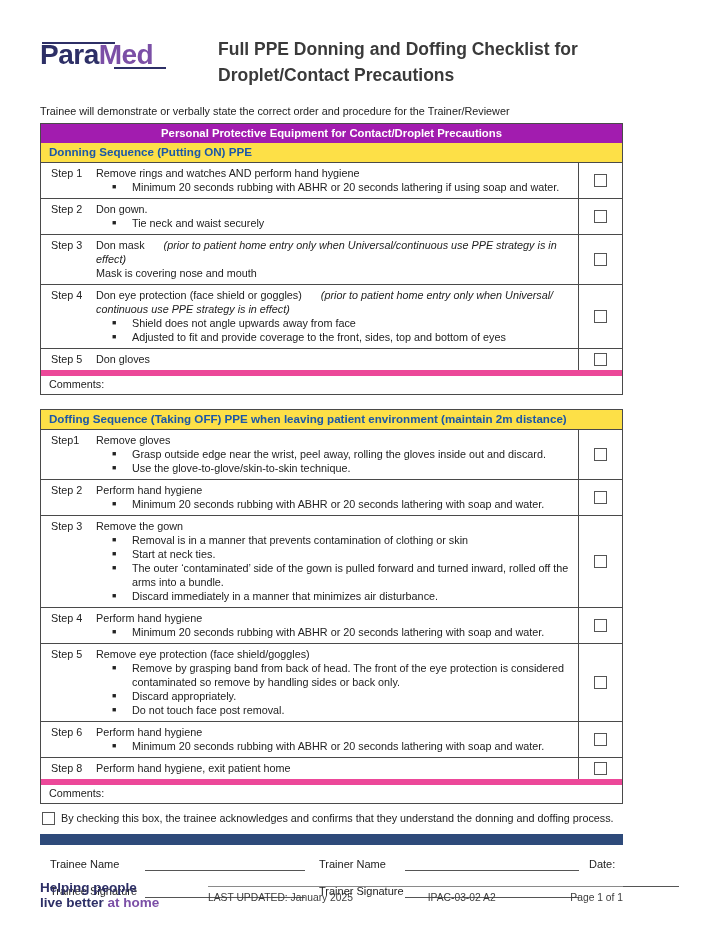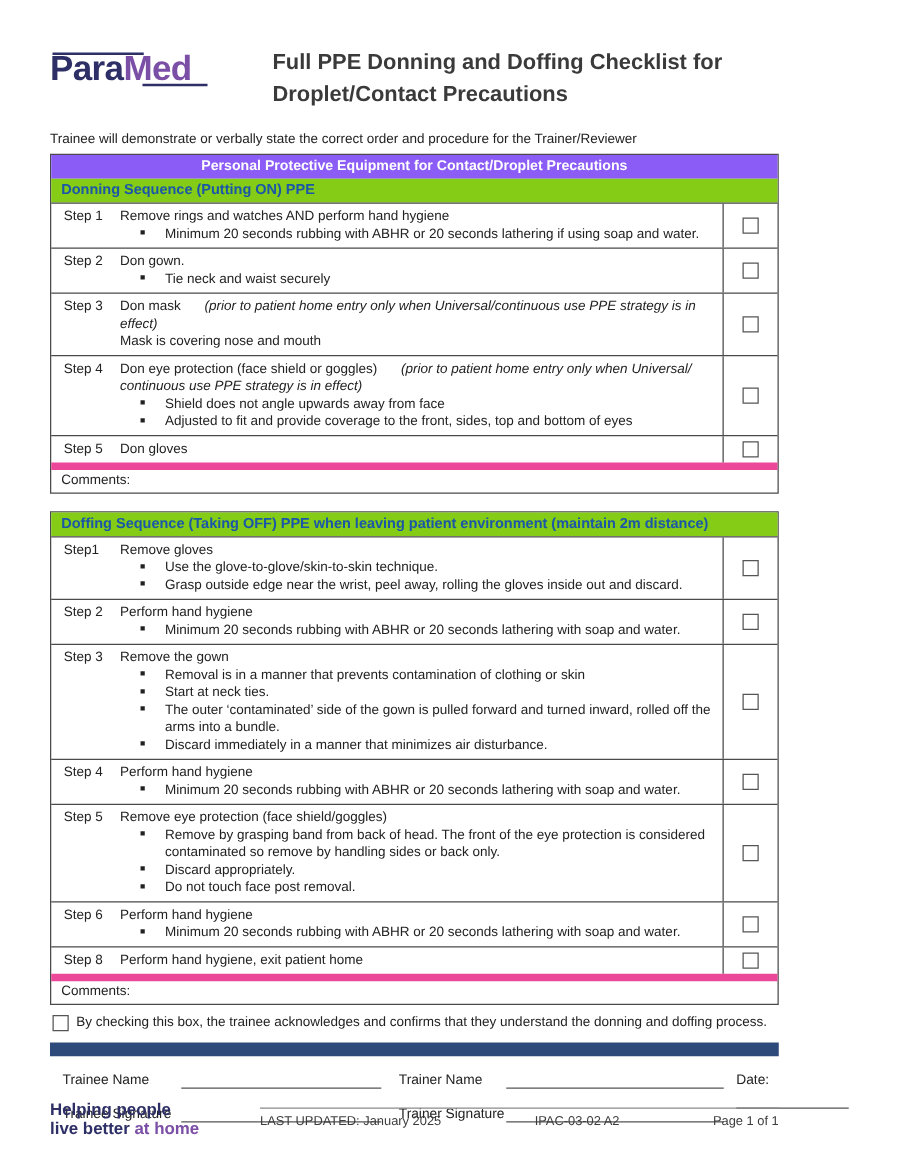--- a/index.html
+++ b/index.html
@@ -17,22 +17,22 @@
   .logo .ln-top { position:absolute; top:0; left:2px; width:56%; height:2px; background:#2d2f66; }
   .logo .ln-bot { position:absolute; bottom:0; left:57%; width:40%; height:2px; background:#2d2f66; }
   .logo .p1 { color:#2d2f66; }
   .logo .p2 { color:#7b4fa6; }
   .title { font-size:17.5px; line-height:26px; font-weight:bold; color:#3a3a3a; margin:0 0 0 48px; max-width:440px; }
 
   .intro { margin:0 0 5px 0; font-size:10.8px; color:#222; }
 
   
   .tbl { border:1px solid #4a4a4a; }
-  .tbl-title { background:#8b5cf6; color:#ffffff; font-weight:bold; font-size:11.3px; text-align:center; padding:2px 15px 3px; }
-  .sec-hdr { background:#84cc16; color:#1b57a8; font-weight:bold; font-size:11.6px; padding:2px 8px 3px; }
+  .tbl-title { background:#a21caf; color:#ffffff; font-weight:bold; font-size:11.3px; text-align:center; padding:2px 15px 3px; }
+  .sec-hdr { background:#fde047; color:#1b57a8; font-weight:bold; font-size:11.6px; padding:2px 8px 3px; }
   .step-row { display:flex; border-top:1px solid #4a4a4a; }
   .step-lab { flex:none; width:55px; padding:3px 0 3px 10px; box-sizing:border-box; }
   .step-desc { flex:1; padding:3px 6px 4px 0; }
   .step-plain { }
   .bullet { display:flex; padding-left:16px; }
   .bullet .mk { flex:none; width:20px; font-size:7px; line-height:14px; }
   .bullet .bt { flex:1; }
   .it { font-style:italic;padding-left:16px; }
   .cb-cell { flex:none; width:43px; border-left:1px solid #4a4a4a; display:flex; align-items:center; justify-content:center; }
   .cb { width:11px; height:11px; border:1.3px solid #555; background:#fff; display:inline-block; }
@@ -153,25 +153,25 @@
 
   <div class="tbl doffing">
     <div class="sec-hdr">Doffing Sequence (Taking OFF) PPE when leaving patient environment (maintain 2m distance)</div>
     <div id="doffing-steps">
         <div class="step-row">
           <div class="step-lab">Step1</div>
           <div class="step-desc">
             <div class="step-title"><span>Remove gloves</span></div>
             <div class="bullet">
               <span class="mk">■</span>
+              <span class="bt">Grasp outside edge near the wrist, peel away, rolling the gloves inside out and discard.</span>
+            </div>
+            <div class="bullet">
+              <span class="mk">■</span>
               <span class="bt">Use the glove-to-glove/skin-to-skin technique.</span>
-            </div>
-            <div class="bullet">
-              <span class="mk">■</span>
-              <span class="bt">Grasp outside edge near the wrist, peel away, rolling the gloves inside out and discard.</span>
             </div>
           </div>
           <div class="cb-cell">
             <span class="cb"></span>
           </div>
         </div>
         <div class="step-row">
           <div class="step-lab">Step 2</div>
           <div class="step-desc">
             <div class="step-title"><span>Perform hand hygiene</span></div>

